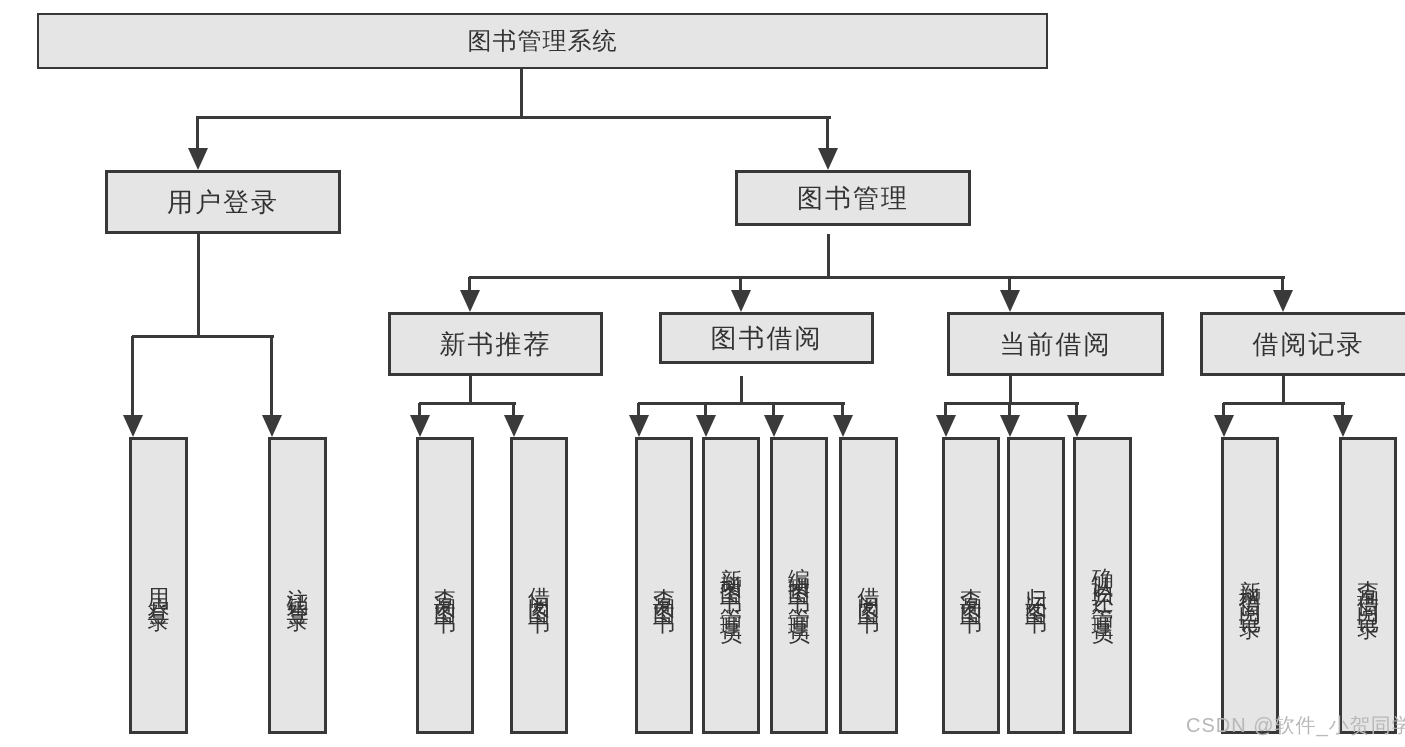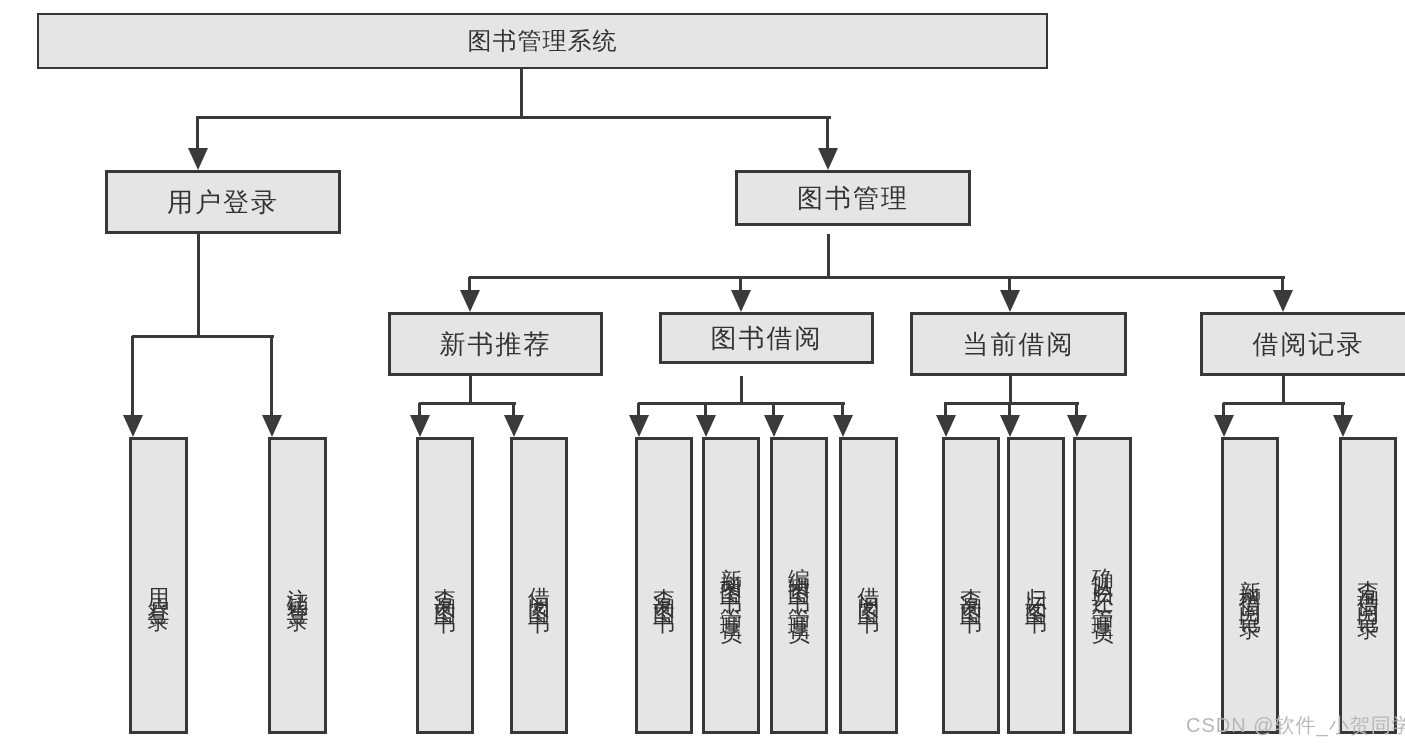--- a/index.html
+++ b/index.html
@@ -96,21 +96,21 @@
       <i class="shaft"></i>
       <i class="head"></i>
     </div>
 
   <div class="box" style="left:363px;top:312px;width:215px;height:64px;">
     <span class="hlabel">新书推荐</span>
   </div>
   <div class="box" style="left:634px;top:312px;width:215px;height:52px;">
     <span class="hlabel">图书借阅</span>
   </div>
-  <div class="box" style="left:885px;top:312px;width:217px;height:64px;">
+  <div class="box" style="left:922px;top:312px;width:217px;height:64px;">
     <span class="hlabel">当前借阅</span>
   </div>
   <div class="box" style="left:1175px;top:312px;width:217px;height:64px;">
     <span class="hlabel">借阅记录</span>
   </div>
 
   <div class="line" style="left:469px;top:376px;width:3px;height:28px;"></div>
   <div class="line" style="left:419px;top:402px;width:97px;height:3px;"></div>
   <div class="arrow" style="left:410px;top:403px;height:34px;">
       <i class="shaft"></i>

